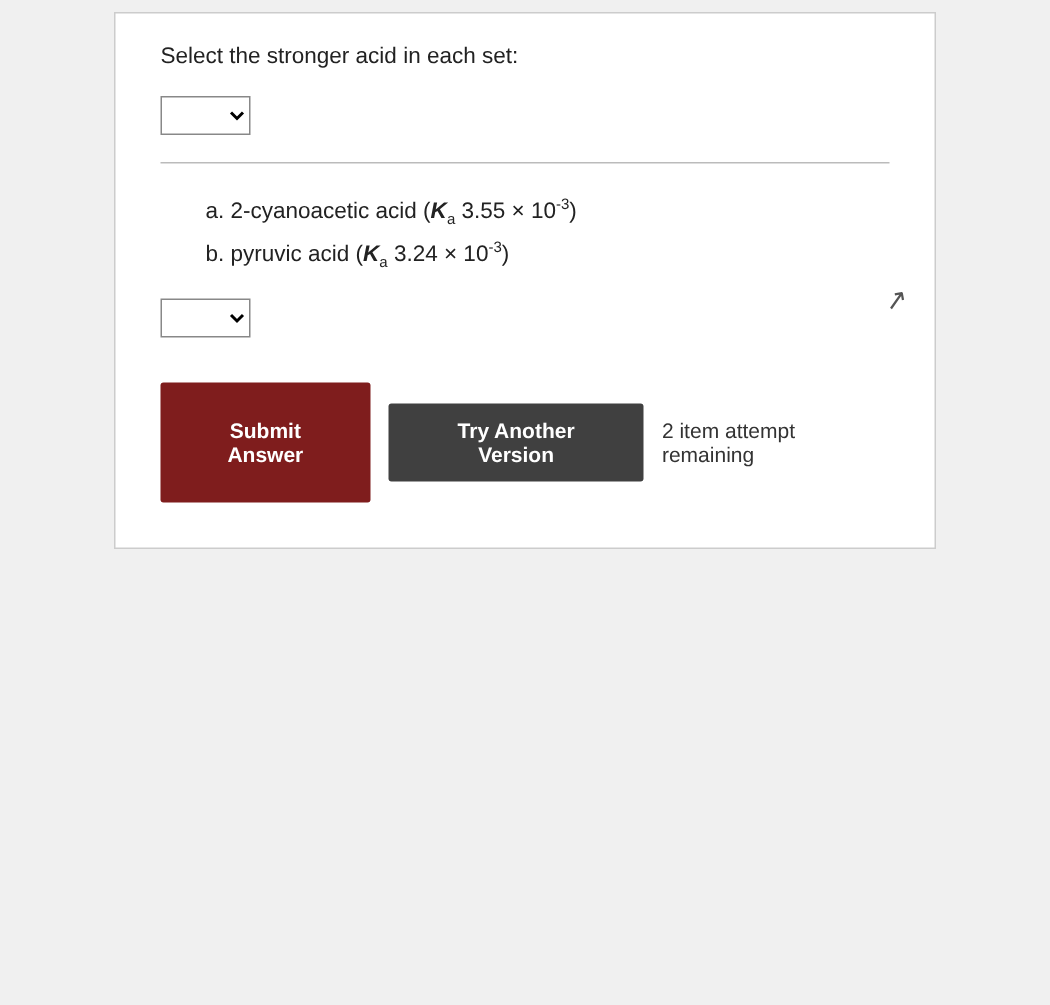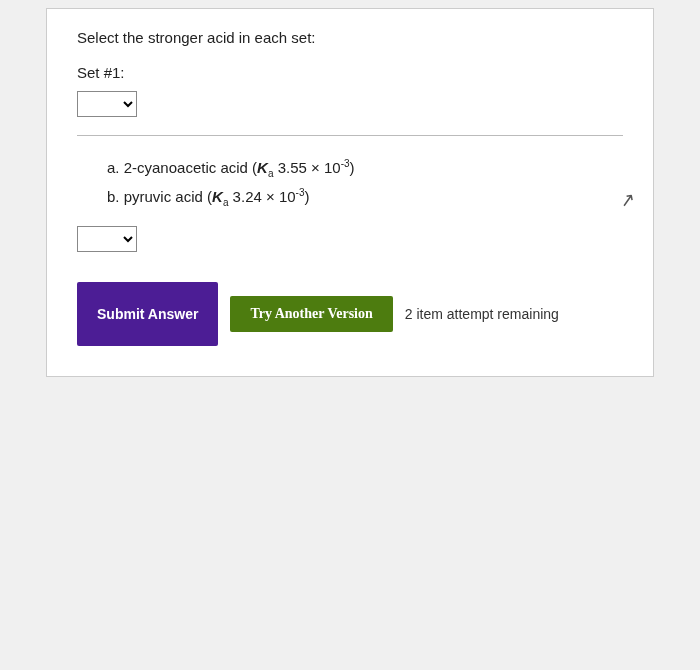--- a/index.html
+++ b/index.html
@@ -14,21 +14,21 @@
       background: #f0f0f0;
       font-family: Arial, sans-serif;
       font-size: 15px;
       color: #222;
       display: flex;
       align-items: flex-start;
       justify-content: center;
     }
 
     .page-wrapper {
-      width: 608px;
+      width: 548px;
       background: #fff;
       margin-top: 8px;
       padding: 20px 30px 30px 30px;
       border: 1px solid #ccc;
       position: relative;
     }
 
     .question-title {
       font-size: 15px;
       margin-bottom: 18px;
@@ -83,40 +83,39 @@
     }
 
     .button-row {
       display: flex;
       align-items: center;
       gap: 12px;
       margin-top: 30px;
     }
 
     .btn-submit {
-      background: #4c1d95;
+      background: #7f1d1d;
       color: #fff;
       border: none;
       padding: 24px 20px;
       font-size: 14px;
       font-weight: bold;
       cursor: pointer;
       border-radius: 2px;
     }
 
     .btn-try {
-      background: #4d7c0f;
+      background: #404040;
       color: #fff;
       border: none;
       padding: 10px 20px;
       font-size: 14px;
       font-weight: bold;
       cursor: pointer;
       border-radius: 2px;
-      font-family: Liberation Serif, serif;
     }
 
     .attempts-text {
       font-size: 14px;
       color: #333;
     }
 
     .cursor-icon {
       position: absolute;
       right: 18px;
@@ -131,21 +130,20 @@
       font-style: italic;
     }
   </style>
 </head>
 <body>
 
 <div class="page-wrapper">
 
   <div class="question-title">Select the stronger acid in each set:</div>
 
-  <div class="set-label">Set #1:</div>
 
 
   <div class="dropdown-row">
     <select class="answer-select">
       <option value=""></option>
       <option value="a">a</option>
       <option value="b">b</option>
     </select>
   </div>
 

